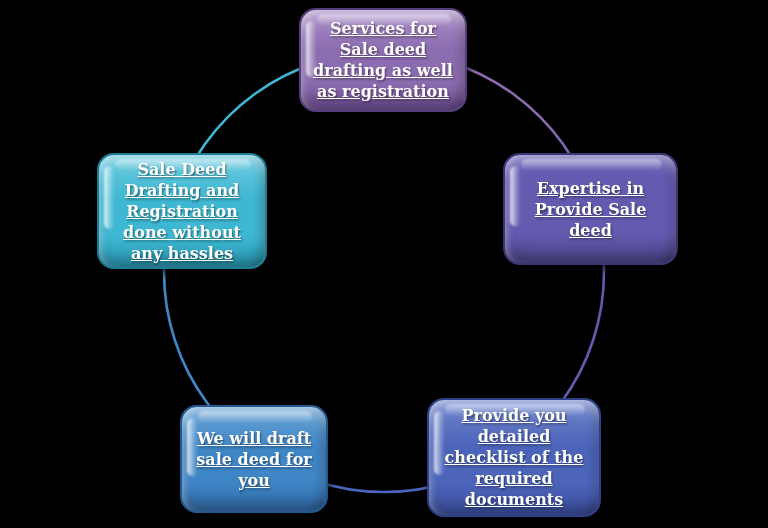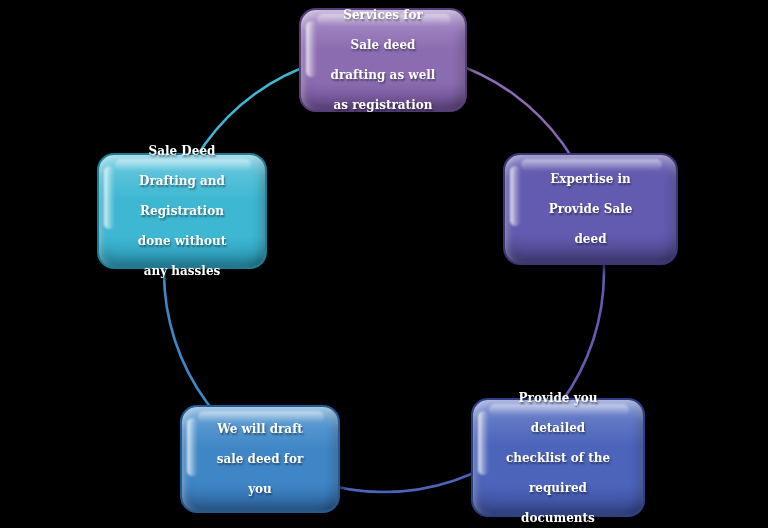--- a/index.html
+++ b/index.html
@@ -56,32 +56,33 @@
     top: 4px;
     height: 12px;
     border-radius: 8px;
     background: linear-gradient(180deg, rgba(255,255,255,0.45) 0%, rgba(255,255,255,0) 100%);
     filter: blur(1px);
     pointer-events: none;
   }
   .node-label {
     position: relative;
     font-weight: bold;
-    font-size: 12px;
-    line-height: 30px;
+    font-size: 16px;
+    line-height: 21px;
     white-space: pre-line;
     color: #fff;
     padding: 0 6px;
     text-shadow: 1px 1.5px 2px rgba(0,0,0,0.45);
+    text-decoration: underline;
   }
   
   .node-top          { left: 299px; top:   8px; width: 168px; height: 104px; }
   .node-right        { left: 503px; top: 153px; width: 175px; height: 112px; }
-  .node-bottom-right { left: 427px; top: 398px; width: 174px; height: 119px; margin-left: 44px; }
-  .node-bottom-left  { left: 180px; top: 405px; width: 160px; height: 108px; }
+  .node-bottom-right { left: 427px; top: 398px; width: 174px; height: 119px; }
+  .node-bottom-left  { left: 180px; top: 405px; width: 148px; height: 108px; }
   .node-left         { left:  97px; top: 153px; width: 170px; height: 116px; }
 </style>
 </head>
 <body>
 
 <div class="canvas">
 
   <svg id="cycle-svg" xmlns="http://www.w3.org/2000/svg">
       <defs>
         <linearGradient id="arcgrad-0" gradientUnits="userSpaceOnUse" x1="383.99999999999994" y1="52" x2="593.2324335849338" y2="204.01626123751151">

